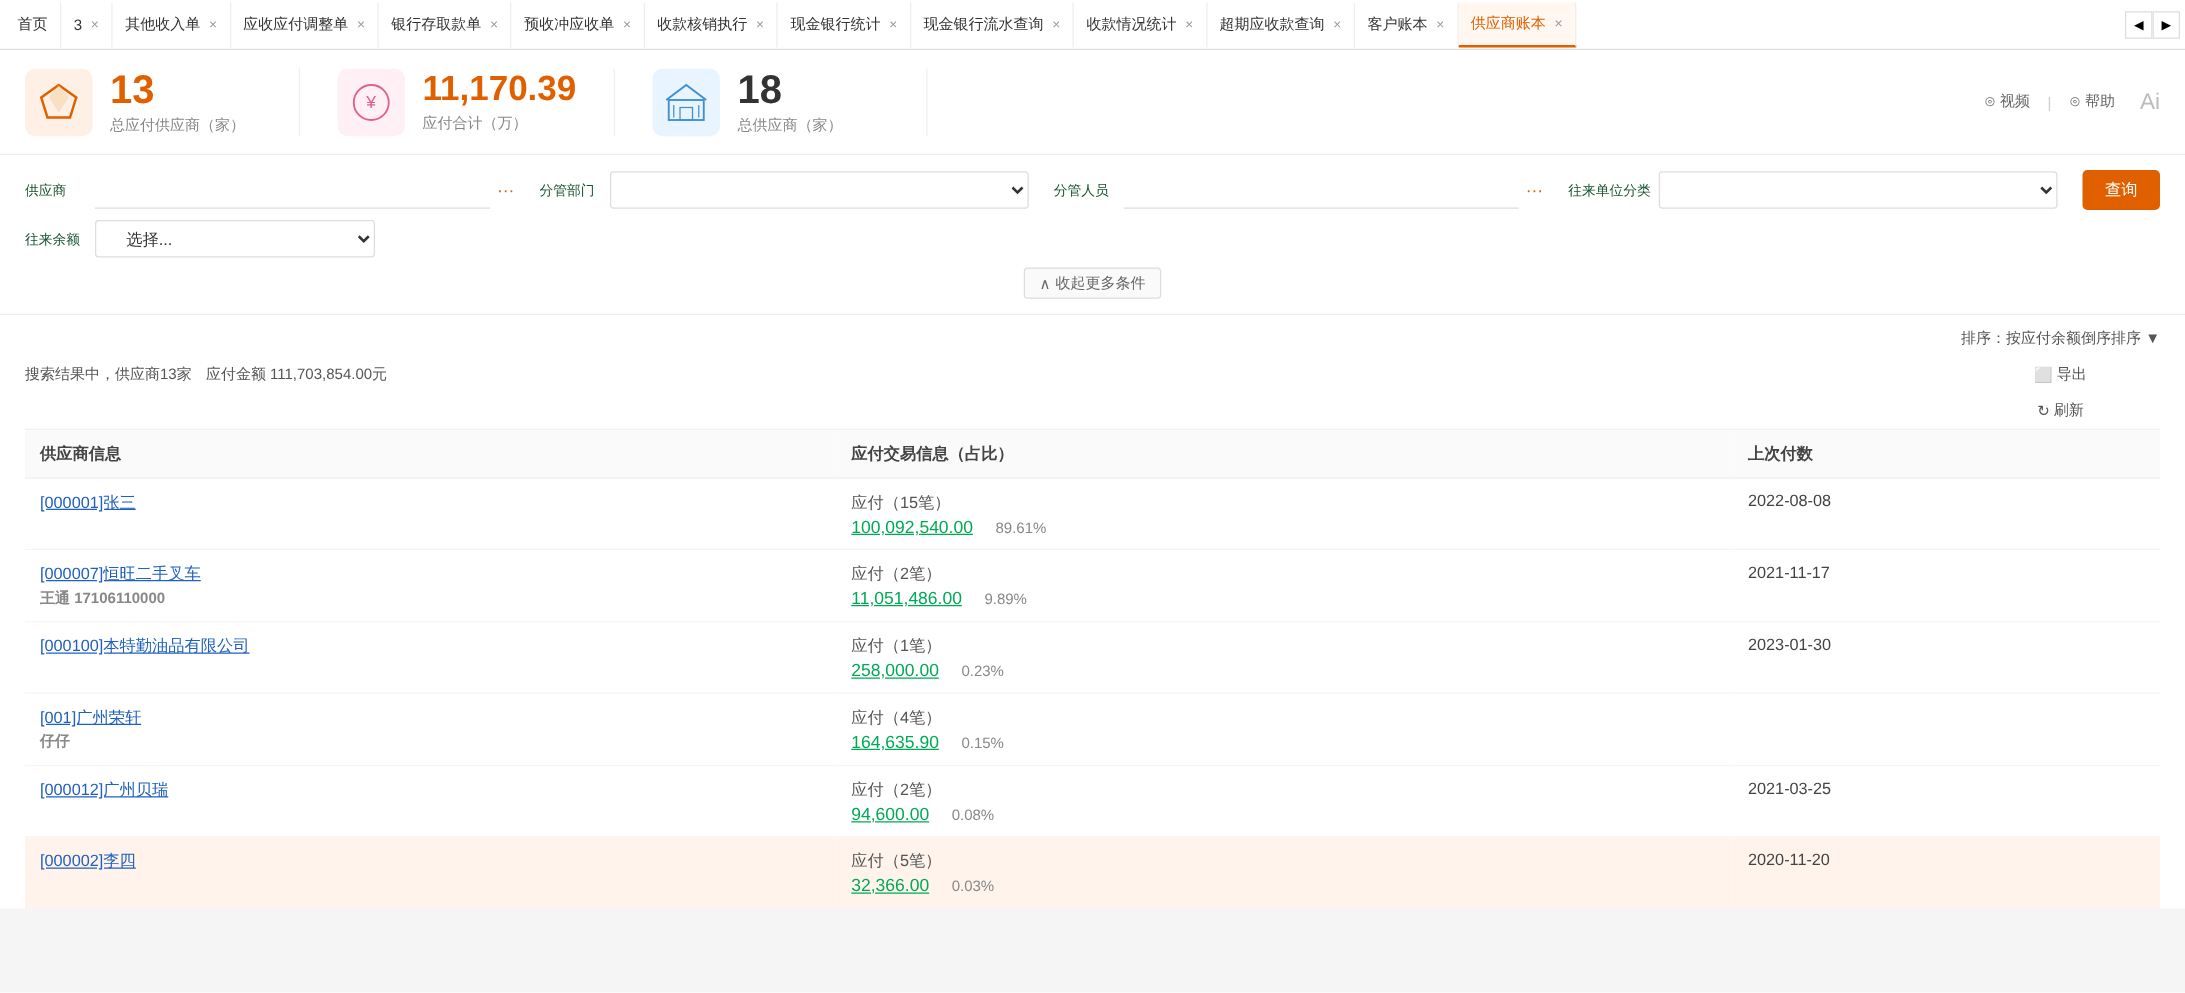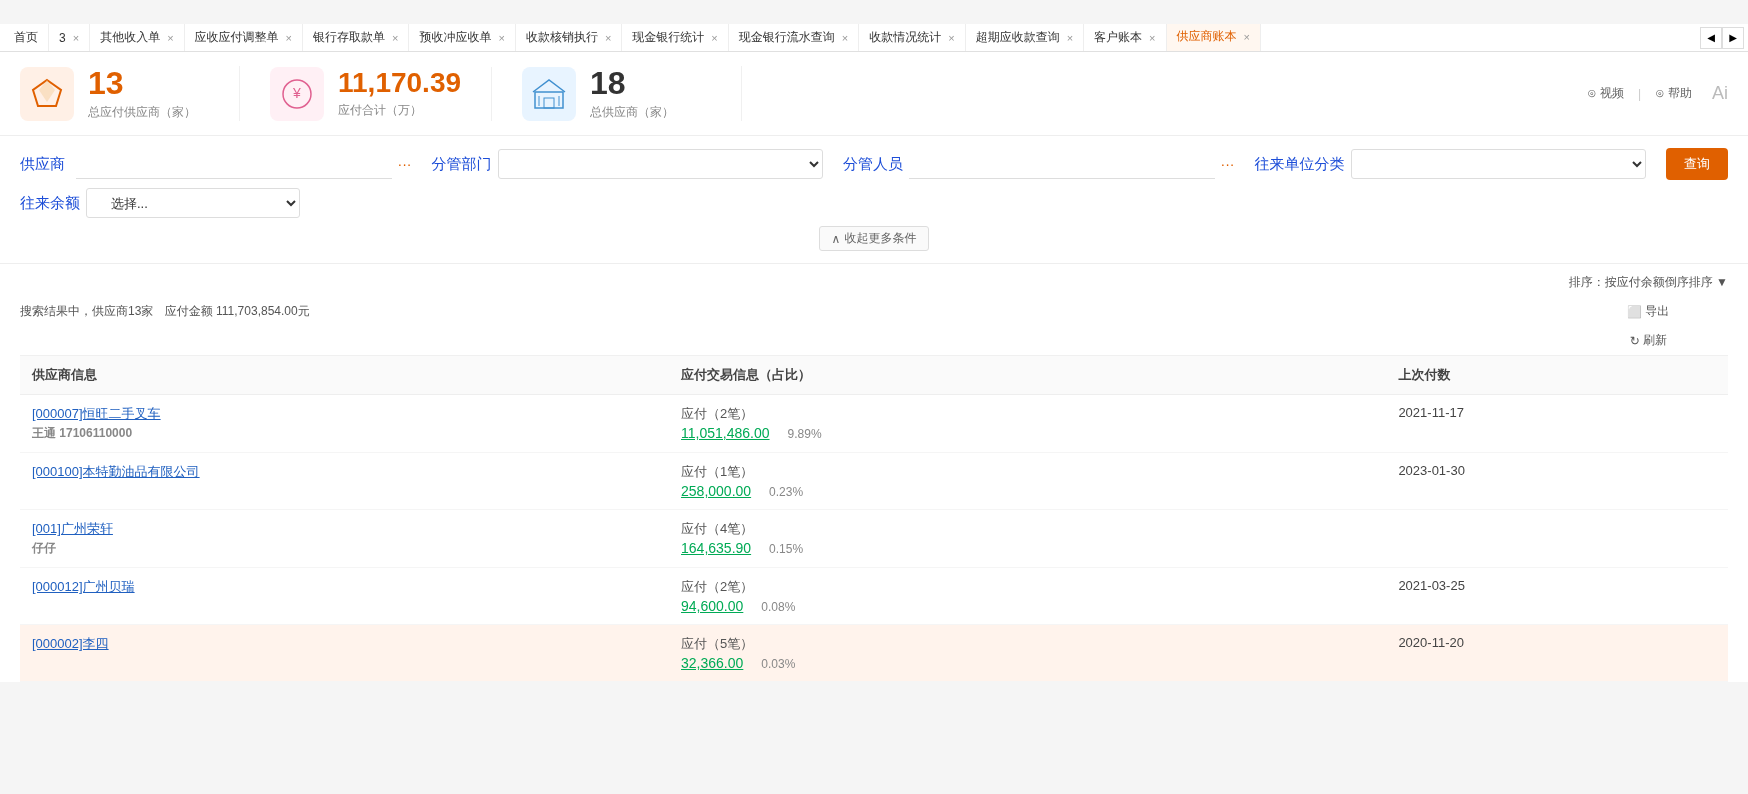--- a/index.html
+++ b/index.html
@@ -4,24 +4,23 @@
   <style>
     * { box-sizing: border-box; margin: 0; padding: 0; }
     body { font-family: 'Microsoft YaHei', SimSun, sans-serif; font-size: 13px; background: #f5f5f5; color: #333; overflow-x: hidden; }
 
     
     .top-nav {
       display: flex;
       align-items: center;
       background: #fff;
       border-bottom: 1px solid #e0e0e0;
-      height: 28px;
+      height: 40px;
       overflow: hidden;
       padding: 0 4px;
-      margin-top: 24px;
     }
     .nav-tab {
       display: inline-flex;
       align-items: center;
       padding: 0 10px;
       height: 36px;
       white-space: nowrap;
       font-size: 12px;
       color: #333;
       cursor: pointer;
@@ -120,22 +119,22 @@
       gap: 20px;
       margin-bottom: 8px;
     }
     .filter-item {
       display: flex;
       align-items: center;
       gap: 6px;
       flex: 1;
     }
     .filter-label {
-      font-size: 15px;
-      color: #1d4ed8;
+      font-size: 11px;
+      color: #14532d;
       white-space: nowrap;
       min-width: 50px;
     }
     .filter-input {
       flex: 1;
       height: 30px;
       border: none;
       border-bottom: 1px solid #ddd;
       background: transparent;
       padding: 0 6px;
@@ -439,20 +438,31 @@
 
   <table>
     <thead>
       <tr>
         <th style="width:38%">供应商信息</th>
         <th style="width:42%">应付交易信息（占比）</th>
         <th style="width:20%">上次付数</th>
       </tr>
     </thead>
     <tbody id="table-body">
+    <tr>
+          <td><span class="supplier-link">[000001]张三</span></td>
+          <td>
+            <div class="tx-label">应付（15笔）</div>
+            <div style="display: flex; align-items: baseline; gap: 8px; margin-top: 2px;">
+              <span class="tx-amount">100,092,540.00</span>
+              <span class="tx-percent">89.61%</span>
+            </div>
+          </td>
+          <td class="date-text">2022-08-08</td>
+        </tr>
         <tr>
           <td><span class="supplier-link">[000007]恒旺二手叉车</span><div class="supplier-sub">王通  17106110000</div></td>
           <td>
             <div class="tx-label">应付（2笔）</div>
             <div style="display: flex; align-items: baseline; gap: 8px; margin-top: 2px;">
               <span class="tx-amount">11,051,486.00</span>
               <span class="tx-percent">9.89%</span>
             </div>
           </td>
           <td class="date-text">2021-11-17</td>

